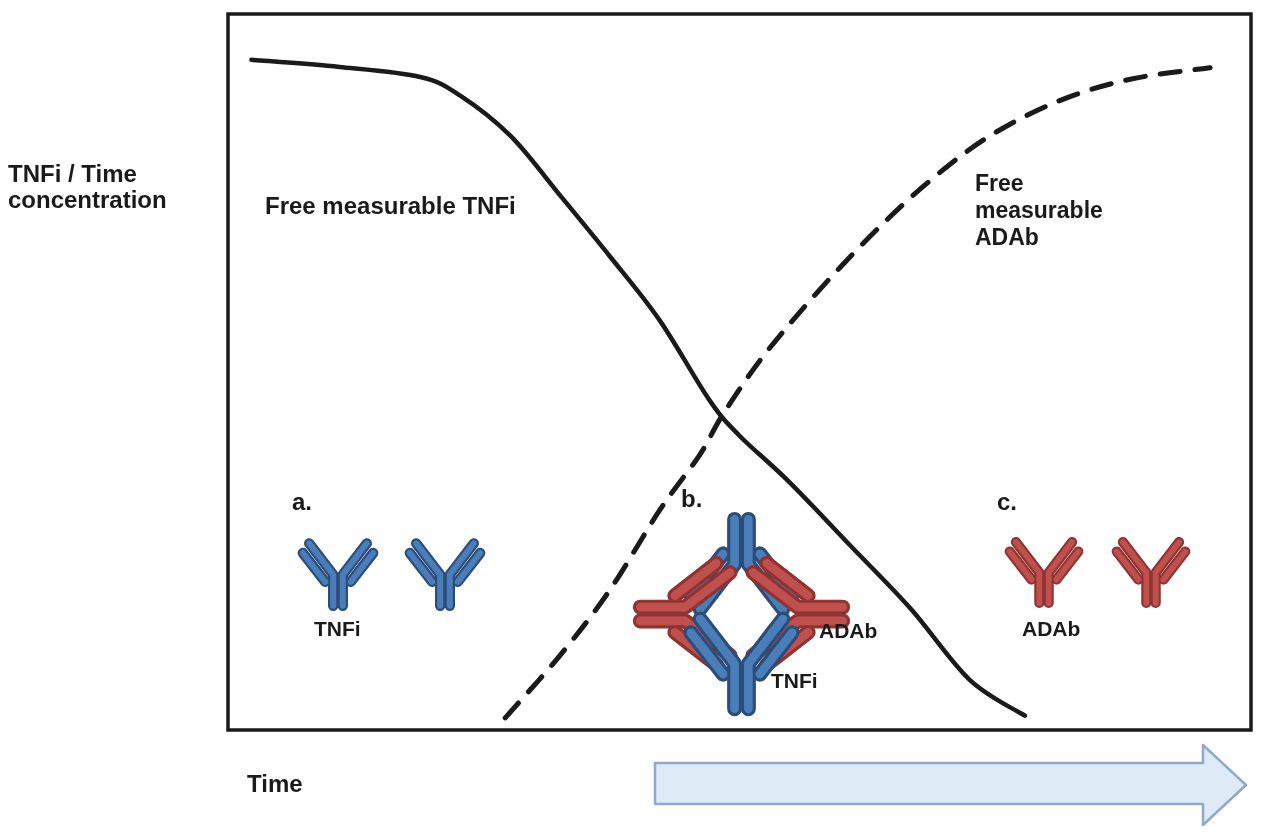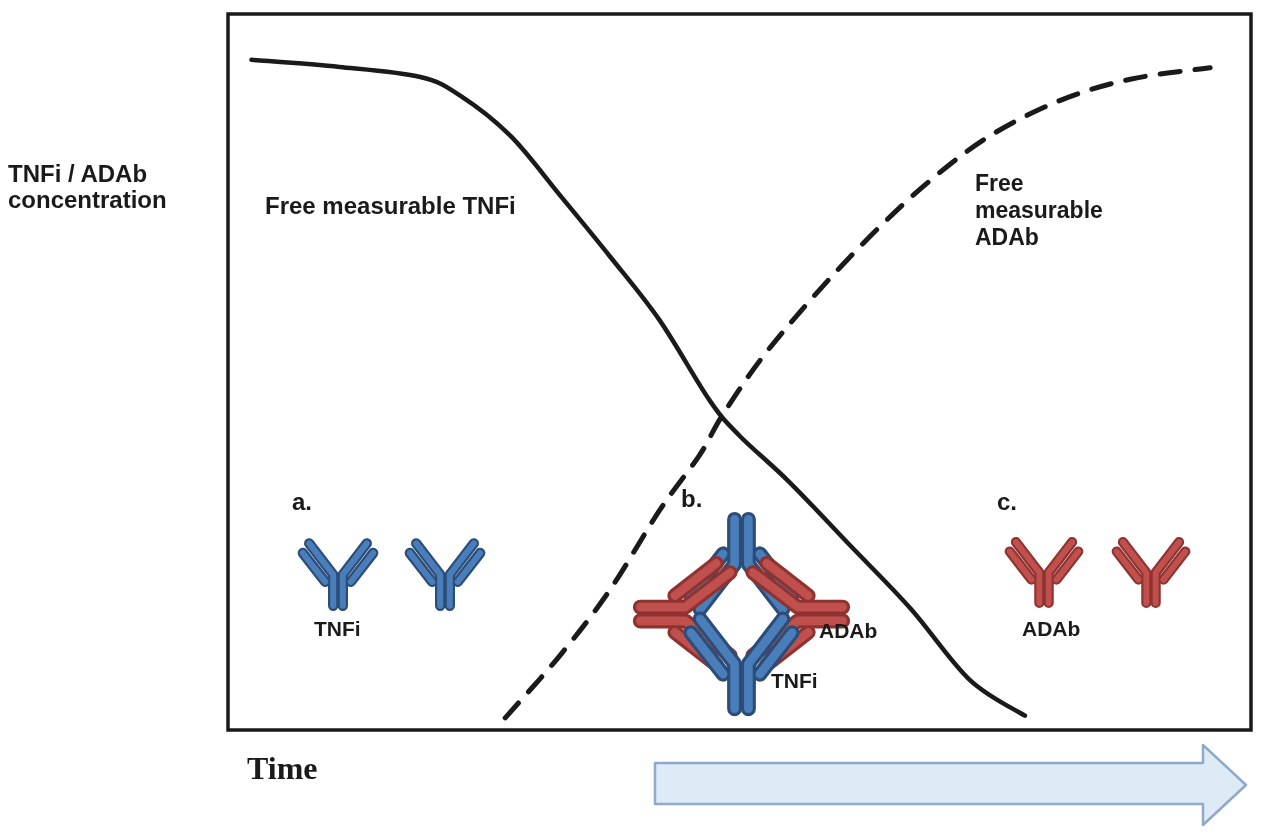--- a/index.html
+++ b/index.html
@@ -22,21 +22,21 @@
   #ylabel{left:8px;top:161px;width:195px;font-size:24px;line-height:26px;}
   #free-tnfi{left:265px;top:193px;font-size:24px;}
   #free-adab{left:975px;top:170px;width:140px;font-size:23px;line-height:27px;}
   #marker-a{left:292px;top:489px;font-size:24px;}
   #marker-b{left:681px;top:486px;font-size:24px;}
   #marker-c{left:997px;top:489px;font-size:24px;}
   #cap-a{left:314px;top:617px;font-size:21px;}
   #cap-b-adab{left:819px;top:619px;font-size:21px;}
   #cap-b-tnfi{left:771px;top:669px;font-size:21px;}
   #cap-c{left:1022px;top:617px;font-size:21px;}
-  #xlabel{left:247px;top:751px;font-size:32px;font-family:Liberation Serif, serif;}
+  #xlabel{left:247px;top:771px;font-size:24px;}
   #arrow-label{left:678px;top:771px;font-size:20px;}
   svg{position:absolute;left:0;top:0;}
   .curve{fill:none;stroke:var(--curve,#1a1a1a);stroke-linecap:round;}
   #plot-border{fill:none;stroke:var(--curve,#1a1a1a);stroke-width:3.5px;}
   #effect-arrow{
     fill:var(--arrow_fill,#dfeaf7);
     stroke:var(--arrow_border,#8ea9c9);
     stroke-width:2.5px;
     stroke-linejoin:round;
   }
@@ -74,21 +74,21 @@
       <use href="#antibody" style="--oc:var(--adab_red_outline);--ic:var(--adab_red)" transform="translate(795.5 614) rotate(-90) scale(1.15) translate(-50 -55)"></use>
       <use href="#antibody" style="--oc:var(--tnfi_blue_outline);--ic:var(--tnfi_blue)" transform="translate(741.5 661.5) scale(1.15) translate(-50 -55)"></use>
     </g>
 
     <use href="#antibody" style="--oc:var(--adab_red_outline);--ic:var(--adab_red)" transform="translate(1044 571) scale(0.78) translate(-50 -55)"></use>
     <use href="#antibody" style="--oc:var(--adab_red_outline);--ic:var(--adab_red)" transform="translate(1151 571) scale(0.78) translate(-50 -55)"></use>
 
     <polygon id="effect-arrow" points="655,763 1203,763 1203,745 1246,785 1203,825 1203,804 655,804"></polygon>
   </svg>
 
-  <div id="ylabel" class="lbl wrap">TNFi / ADAb concentration</div>
+  <div id="ylabel" class="lbl wrap">TNFi / Time concentration</div>
 
   <div id="free-tnfi" class="lbl">Free measurable TNFi</div>
 
   <div id="free-adab" class="lbl wrap">Free measurable ADAb</div>
 
   <div id="marker-a" class="lbl">a.</div>
   <div id="cap-a" class="lbl">TNFi</div>
 
   <div id="marker-b" class="lbl">b.</div>
   <div id="cap-b-adab" class="lbl">ADAb</div>

